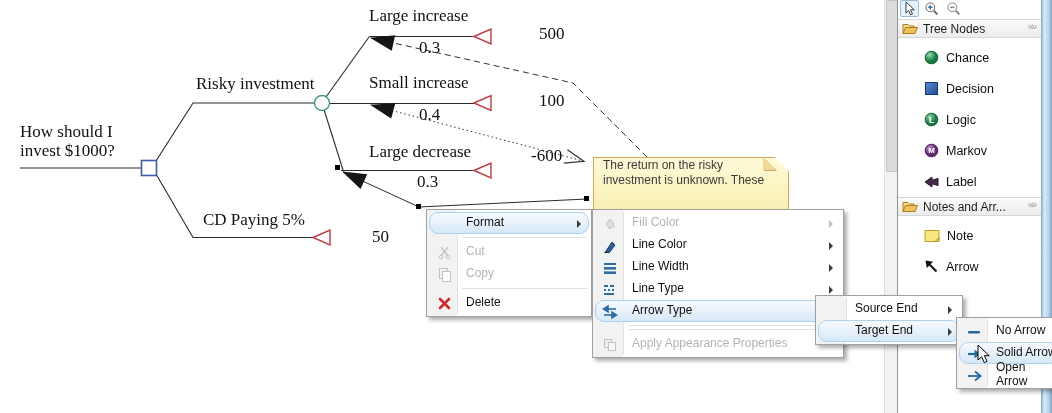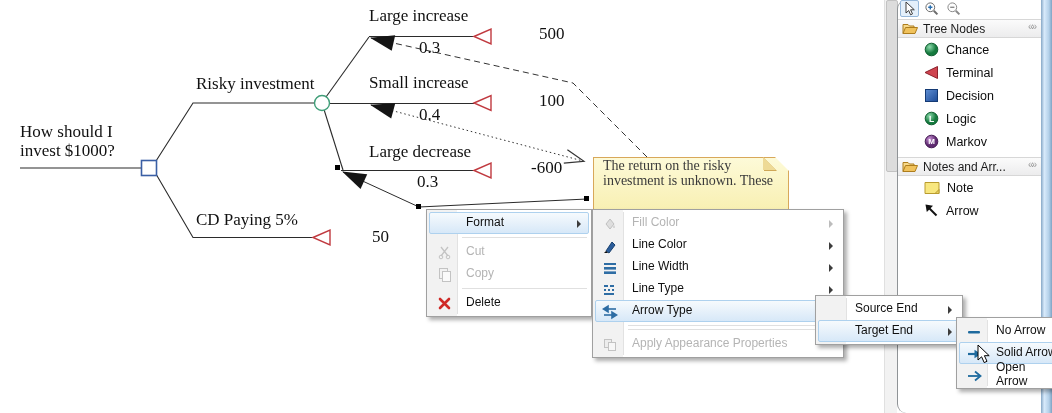--- a/index.html
+++ b/index.html
@@ -13,57 +13,57 @@
   svg.layer{position:absolute;left:0;top:0;z-index:2;pointer-events:none;}
 
   
   #note{position:absolute;left:593px;top:157px;width:196px;height:57px;z-index:5;
         background:linear-gradient(#fdfad8,#f8efb0);border:1px solid #d8a85a;box-sizing:border-box;}
   #note .fold-cover{position:absolute;top:-1px;right:-1px;width:0;height:0;
         border-top:14px solid #ffffff;border-left:14px solid transparent;}
   #note .fold{position:absolute;top:-1px;right:12px;width:0;height:0;
         border-bottom:13px solid #eeda96;border-left:13px solid transparent;
         transform:scaleX(-1);filter:drop-shadow(-1px 1px 0 #cfa757);}
-  .note-line{position:relative;font-size:14px;line-height:15px;color:#3a3a3a;padding-left:9px;font-family:Liberation Serif, serif;}
+  .note-line{position:relative;font-size:12px;line-height:15px;color:#3a3a3a;padding-left:9px;}
   .note-line:first-child{padding-top:5px;}
 
   
   .menu{position:absolute;box-sizing:border-box;background:linear-gradient(90deg,#f2f2f2 30px,#ffffff 30px);
         border:1px solid #a0a0a0;box-shadow:3px 3px 4px rgba(0,0,0,.32);padding:2px;}
   .menu::before{content:"";position:absolute;left:30px;top:2px;bottom:2px;width:1px;background:#e2e2e2;}
   .mi{position:relative;height:22px;box-sizing:border-box;border:1px solid transparent;border-radius:2px;
       display:flex;align-items:center;padding-left:36px;font-size:12px;color:#101010;}
   .mi .lbl{position:relative;top:-1px;}
-  .mi.hl{background:linear-gradient(#f6fafd,#d7e8f8);border-color:#aed1ee;}
+  .mi.hl{background:linear-gradient(#f6fafd,#d7e8f8);border-color:#aed1ee;border-radius:9px;}
   .mi.dis{color:#b4b4b4;}
   .ic{position:absolute;left:5px;top:2px;width:18px;height:17px;display:flex;align-items:center;justify-content:center;}
   .subarrow{position:absolute;right:7px;top:7px;width:0;height:0;
       border-left:4px solid #3c3c3c;border-top:4px solid transparent;border-bottom:4px solid transparent;}
   .mi.dis .subarrow{border-left-color:#bcbcbc;}
   .sep{height:1px;background:#e0e0e0;margin:3px 2px 3px 33px;}
   #menu1{left:426px;top:209px;width:166px;z-index:10;}
   #menu2{left:592px;top:209px;width:252px;z-index:11;}
   #menu3{left:815px;top:295px;width:148px;z-index:12;}
   #menu4{left:956px;top:317px;width:106px;z-index:13;}
 
   
   #vscroll{position:absolute;left:884px;top:0;width:13px;height:413px;background:#f2f2f2;
         border-left:1px solid #e0e0e0;box-sizing:border-box;z-index:4;}
   #vscroll .thumb{position:absolute;left:1px;top:0;width:10px;height:170px;background:#dcdcdc;
         border:1px solid #c2c2c2;border-radius:2px;}
   #panel{position:absolute;left:897px;top:0;width:144px;height:413px;background:#fff;
-        border-left:1px solid #8f9396;box-sizing:border-box;z-index:4;border-radius:9px;}
+        border-left:1px solid #8f9396;box-sizing:border-box;z-index:4;}
   .ptoolbar{height:19px;display:flex;align-items:flex-start;padding-left:2px;gap:3px;}
   .tbtn{width:19px;height:17px;display:flex;align-items:center;justify-content:center;border:1px solid transparent;border-radius:2px;box-sizing:border-box;}
   .tbtn.sel{background:#e4f0fb;border-color:#96b8da;}
   .phead{position:relative;height:17px;background:linear-gradient(#fbfbfb,#ececed);
         border-top:1px solid #d7d7d7;border-bottom:1px solid #d7d7d7;
         display:flex;align-items:center;gap:4px;padding-left:4px;font-size:12px;color:#1b1b1b;}
   .phead .chev{position:absolute;right:6px;top:1px;color:#9a9a9a;font-size:10px;letter-spacing:-2px;}
-  .pitem{height:23px;display:flex;align-items:center;gap:7px;padding-left:26px;font-size:12.5px;color:#0d0d0d;}
+  .pitem{height:23px;display:flex;align-items:center;gap:7px;padding-left:26px;font-size:12.5px;color:#0d0d0d;margin-top:8px;}
   .gap4{height:4px;}
 
   
   #rstrip{position:absolute;left:1041px;top:0;width:11px;height:413px;z-index:6;
         background:linear-gradient(90deg,#86a7c6 0,#d8eafb 30%,#b3d0e9 72%,#7fa3c4 100%);}
 
   
   #cursor{position:absolute;left:977px;top:344px;z-index:50;}
 </style>
 </head>
@@ -110,34 +110,34 @@
     <g fill="#000">
       <rect x="335" y="165" width="5" height="5"></rect>
       <rect x="416" y="204" width="5" height="5"></rect>
       <rect x="584" y="196" width="5" height="5"></rect>
     </g>
   </svg>
 
   <div class="tt" style="left:20px;top:122px">How should I</div>
   <div class="tt" style="left:20px;top:141px">invest $1000?</div>
   <div class="tt" style="left:196px;top:74px">Risky investment</div>
-  <div class="tt" style="left:196px;top:210px">CD Paying 5%</div>
+  <div class="tt" style="left:203px;top:210px">CD Paying 5%</div>
   <div class="tt" style="left:372px;top:227px">50</div>
 
   <div class="tt" style="left:369px;top:6px">Large increase</div>
   <div class="tt" style="left:419px;top:38px">0.3</div>
   <div class="tt" style="left:539px;top:24px">500</div>
 
   <div class="tt" style="left:369px;top:73px">Small increase</div>
   <div class="tt" style="left:419px;top:105px">0.4</div>
   <div class="tt" style="left:539px;top:91px">100</div>
 
   <div class="tt" style="left:369px;top:142px">Large decrease</div>
   <div class="tt" style="left:417px;top:172px">0.3</div>
-  <div class="tt" style="left:531px;top:158px">-600</div>
+  <div class="tt" style="left:531px;top:146px">-600</div>
 
   <div id="note">
     <div class="fold-cover"></div>
     <div class="fold"></div>
     <div class="note-line">The return on the risky</div>
     <div class="note-line">investment is unknown. These</div>
   </div>
 
   <div id="menu1" class="menu">
     <div class="mi hl">
@@ -333,26 +333,20 @@
               <stop offset="0%" stop-color="#8fdcae"></stop>
               <stop offset="100%" stop-color="#157a3e"></stop>
             </radialGradient>
           </defs>
           <circle cx="7.5" cy="7.5" r="6.3" fill="url(#gGr)" stroke="#0f5e30"></circle>
         </svg>
       <span>Chance</span>
     </div>
     <div class="pitem">
       <svg width="15" height="15">
-          <polygon points="1,7.5 13.5,1.5 13.5,13.5" fill="#cf4450" stroke="#8c222c"></polygon>
-        </svg>
-      <span>Terminal</span>
-    </div>
-    <div class="pitem">
-      <svg width="15" height="15">
           <defs>
             <linearGradient id="gBl" x1="0" y1="0" x2="1" y2="1">
               <stop offset="0%" stop-color="#5f8fd4"></stop>
               <stop offset="100%" stop-color="#1c4a96"></stop>
             </linearGradient>
           </defs>
           <rect x="1.5" y="1.5" width="12" height="12" fill="url(#gBl)" stroke="#143a74"></rect>
         </svg>
       <span>Decision</span>
     </div>
@@ -369,20 +363,26 @@
             <radialGradient id="gPu" cx="35%" cy="30%">
               <stop offset="0%" stop-color="#c78fd4"></stop>
               <stop offset="100%" stop-color="#5e2a70"></stop>
             </radialGradient>
           </defs>
           <circle cx="7.5" cy="7.5" r="6.3" fill="url(#gPu)" stroke="#451a54"></circle>
           <text x="7.5" y="10.4" text-anchor="middle" font-size="8" font-family="Liberation Sans,sans-serif" font-weight="bold" fill="#fff">M</text>
         </svg>
       <span>Markov</span>
     </div>
+    <div class="pitem">
+      <svg width="15" height="15">
+          <path d="M1,8 L8,3 L8,6.2 L14,4.5 L14,11.5 L8,9.8 L8,13 Z" fill="#47284a" stroke="#2c1630"></path>
+        </svg>
+      <span>Label</span>
+    </div>
 
     <div class="gap4"></div>
     <div class="phead">
       <svg width="17" height="13">
           <path d="M1,11.5 V2.5 H6 L7.5,4 H12 V5.5" fill="#f7d98a" stroke="#ad7d1d"></path>
           <path d="M1,11.5 L3.5,5.5 H15.5 L13,11.5 Z" fill="#f0c25c" stroke="#ad7d1d"></path>
         </svg>
       <span>Notes and Arr...</span>
       <span class="chev">«»</span>
     </div>

